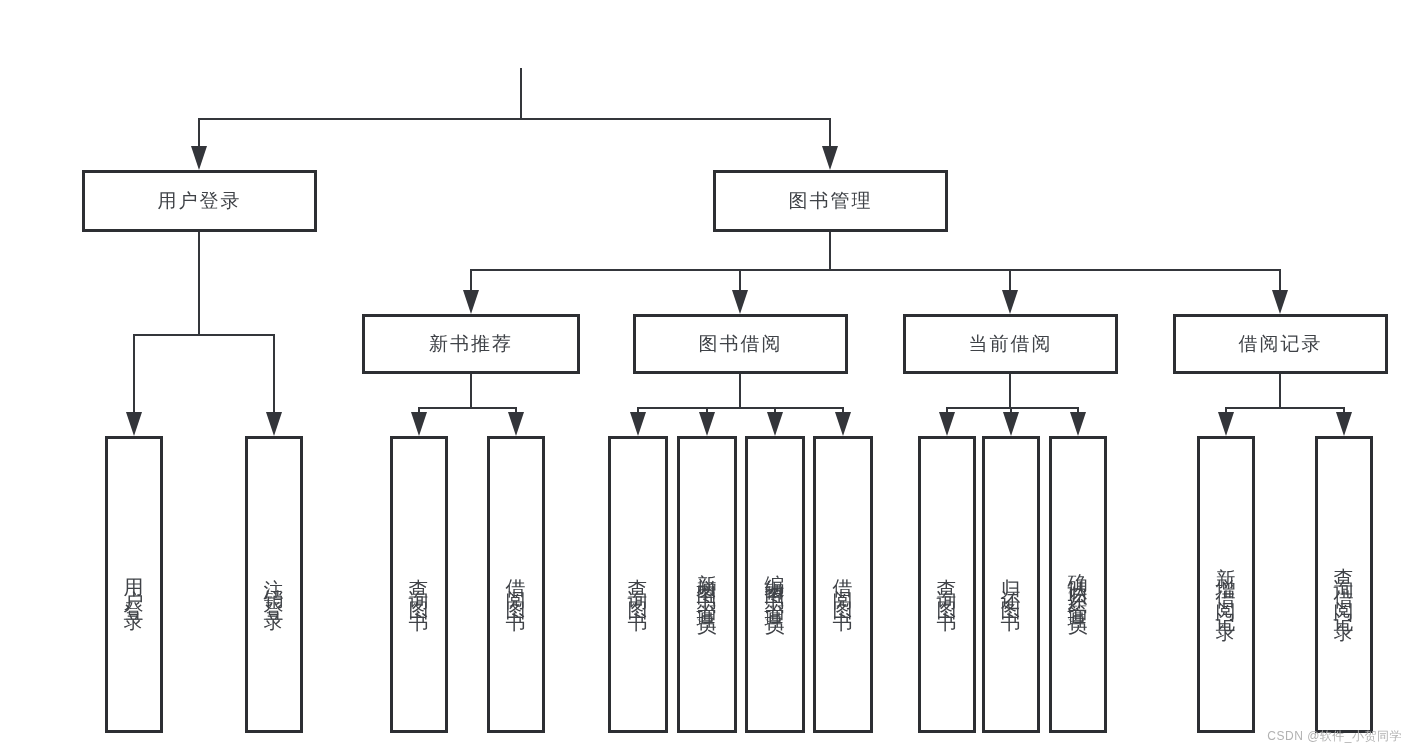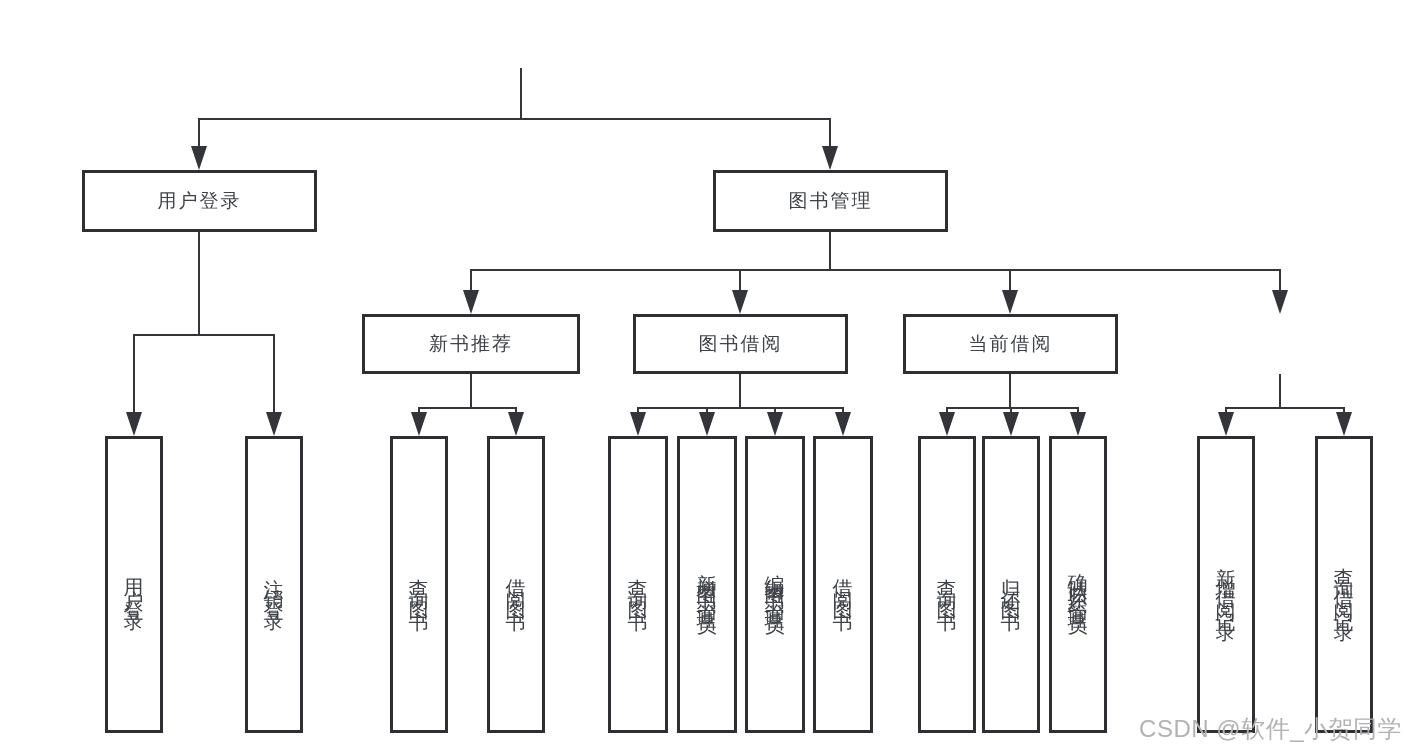--- a/index.html
+++ b/index.html
@@ -29,21 +29,21 @@
   
   .cline{position:absolute;background:#34363b;}
   .carrow{
     position:absolute;width:0;height:0;
     border-left:8px solid transparent;border-right:8px solid transparent;
     border-top:24px solid #33353a;
   }
 
   .watermark{
     position:absolute;right:3px;bottom:2px;z-index:10;
-    font-size:24px;color:#b2b2b2;letter-spacing:0.5px;
+    font-size:12px;color:#b2b2b2;letter-spacing:0.5px;
   }
 </style>
 </head>
 <body>
 
 <div class="canvas">
 
   <div id="connector-layer">
       <div class="cline" style="left: 520px; top: 68px; width: 2px; height: 52px;"></div>
       <div class="cline" style="left: 198px; top: 118px; width: 633px; height: 2px;"></div>
@@ -109,20 +109,23 @@
 
   <div class="node lvl3" style="left:362px;width:218px">
     <span>新书推荐</span>
   </div>
   <div class="node lvl3" style="left:633px;width:215px">
     <span>图书借阅</span>
   </div>
   <div class="node lvl3" style="left:903px;width:215px">
     <span>当前借阅</span>
   </div>
+  <div class="node lvl3" style="left:1173px;width:215px">
+    <span>借阅记录</span>
+  </div>
 
   <div class="leaf" style="left:105px;width:58px">
     <span class="vtext">用户登录</span>
   </div>
   <div class="leaf" style="left:245px;width:58px">
     <span class="vtext">注销登录</span>
   </div>
 
   <div class="leaf" style="left:390px;width:58px">
     <span class="vtext">查询图书</span>

